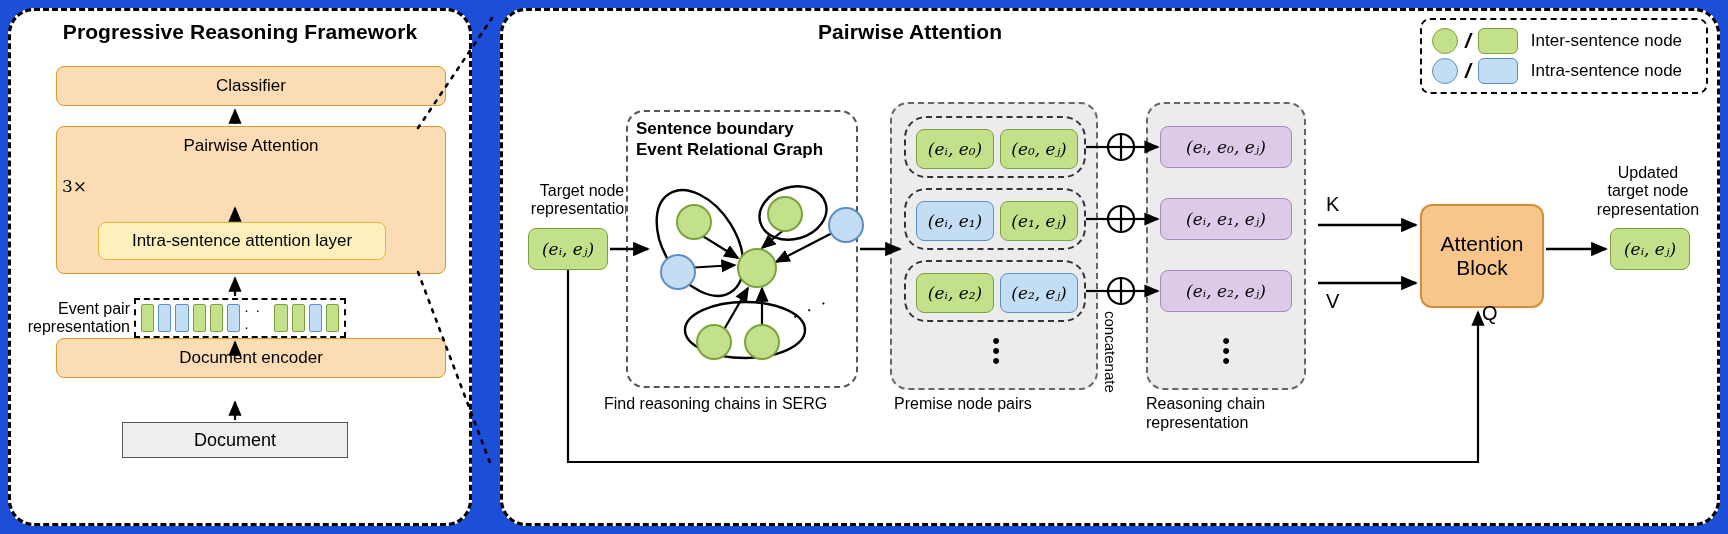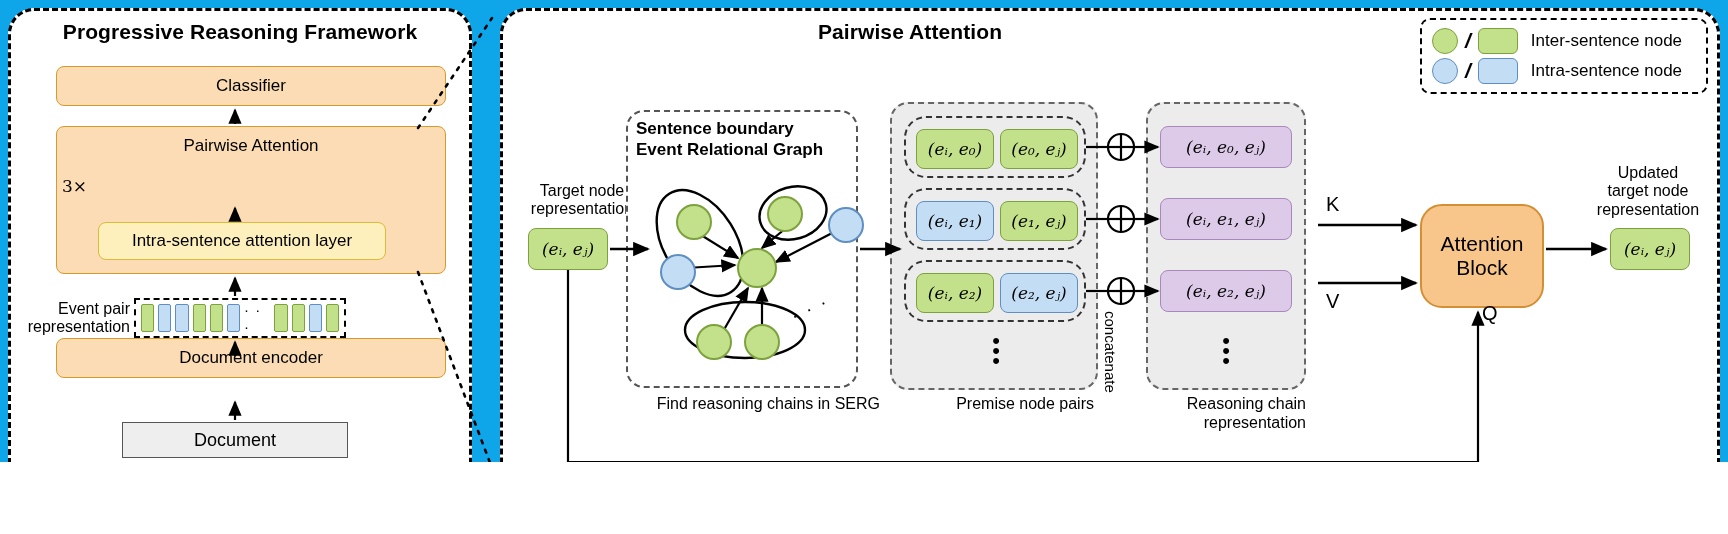--- a/index.html
+++ b/index.html
@@ -7,22 +7,22 @@
     padding: 0;
     background: #ffffff;
   }
   body {
     font-family: "Liberation Sans", sans-serif;
     color: #000000;
   }
   #page {
     position: relative;
     width: 1728px;
-    height: 462px;
-    background: #0ea5e9;
+    height: 534px;
+    background: #1d4ed8;
     overflow: hidden;
   }
 
   
   .abs { position: absolute; }
   .center-text {
     display: flex;
     align-items: center;
     justify-content: center;
     text-align: center;
@@ -140,27 +140,27 @@
     box-sizing: border-box;
     font-size: 17px;
   }
   .node-green { background: #c3e08a; border: 1.8px solid #7da23d; }
   .node-blue  { background: #c3ddf5; border: 1.8px solid #5e8fc0; }
   .node-purple{ background: #ddcae8; border: 1.8px solid #a988bd; }
 
   .attn-block {
     background: #f8c68a;
     border: 2px solid #d38f36;
-    border-radius: 22px;
+    border-radius: 12px;
     box-sizing: border-box;
     font-size: 21px;
     line-height: 1.15;
   }
 
-  .caption { font-size: 16px; text-align: right; line-height: 1.2; }
+  .caption { font-size: 16px; text-align: left; line-height: 1.2; }
   .vert-caption {
     font-size: 15px;
     writing-mode: vertical-rl;
     text-align: center;
   }
   .kv-label { font-size: 20px; }
   .dots-v { font-size: 22px; line-height: 0.5; letter-spacing: 0; }
 
   svg.overlay { position: absolute; left:0; top:0; pointer-events:none; }
 </style>

